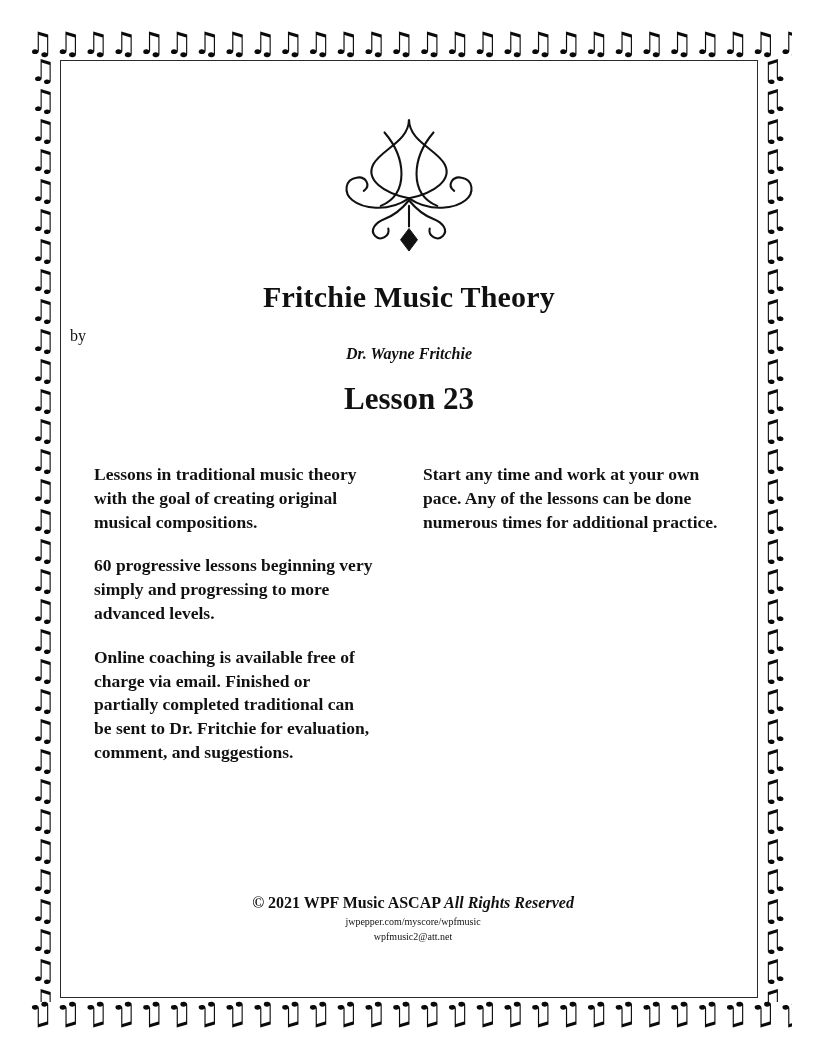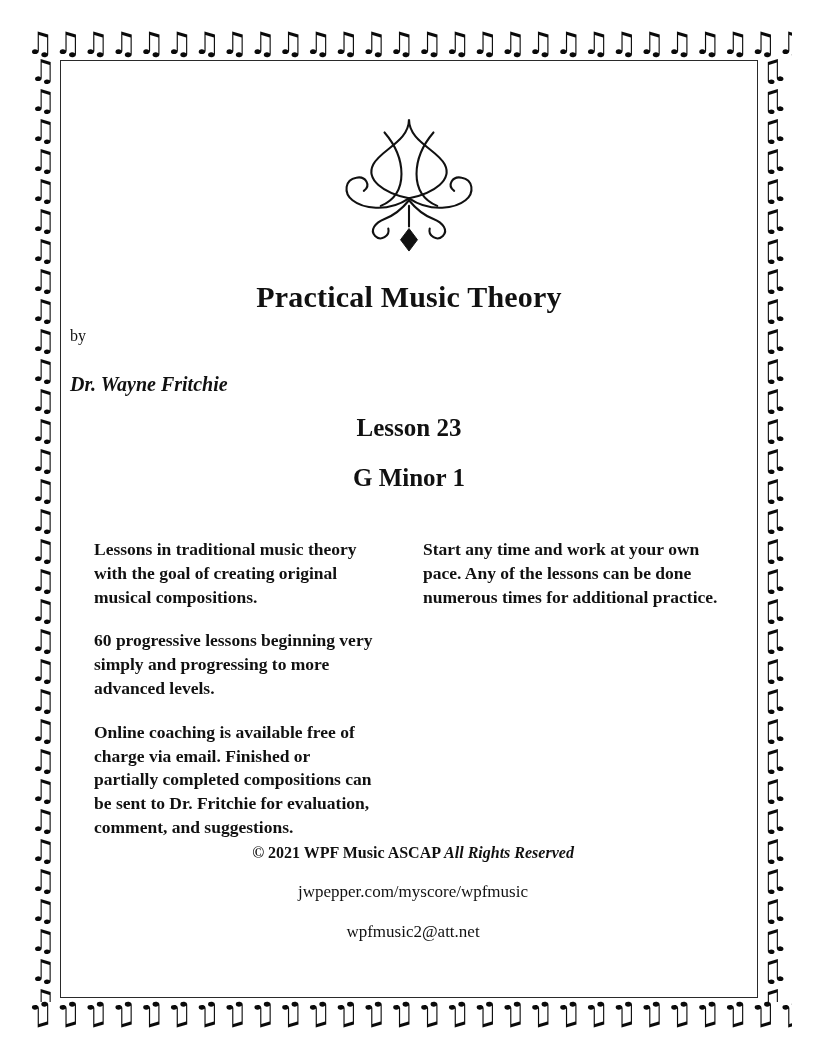--- a/index.html
+++ b/index.html
@@ -106,28 +106,29 @@
     font-weight: bold;
     letter-spacing: 0.2px;
     margin-top: 12px;
   }
   .by-line {
     text-align: left;
     font-size: 16px;
     margin-top: 13px;
   }
   .author {
-    font-size: 20px;
+    text-align: center;
+    font-size: 16px;
     font-weight: bold;
     font-style: italic;
-    margin-top: 28px;
+    margin-top: 0;
   }
   .lesson-number {
     text-align: center;
-    font-size: 25px;
+    font-size: 31px;
     font-weight: bold;
     margin-top: 18px;
   }
   .lesson-subject {
     text-align: center;
     font-size: 25px;
     font-weight: bold;
     margin-top: 22px;
   }
 
@@ -159,22 +160,22 @@
     text-align: center;
   }
   .copyright {
     font-size: 16px;
     font-weight: bold;
   }
   .copyright .rights {
     font-style: italic;
   }
   .footer-line {
-    font-size: 17px;
-    margin-top: 20px;
+    font-size: 10px;
+    margin-top: 4px;
   }
 </style>
 </head>
 <body>
 
 <div class="page">
 
   <div class="border-frame">
     <div class="note-strip strip-top">
         <span>♫</span>
@@ -316,31 +317,30 @@
         <path d="M126 26 C 114 40, 108 54, 108 70 C 108 86, 116 98, 130 104"></path>
         <path d="M100 96 C 76 112, 50 106, 40 98 C 30 90, 32 76, 44 74 C 54 72, 60 82, 52 88"></path>
         <path d="M100 96 C 124 112, 150 106, 160 98 C 170 90, 168 76, 156 74 C 146 72, 140 82, 148 88"></path>
         <path d="M100 98 C 92 108, 84 114, 74 118 C 64 122, 58 130, 64 136 C 70 142, 80 136, 78 128"></path>
         <path d="M100 98 C 108 108, 116 114, 126 118 C 136 122, 142 130, 136 136 C 130 142, 120 136, 122 128"></path>
         <path d="M100 104 L100 126"></path>
       </g>
       <path d="M100 128 L109 140 L100 152 L91 140 Z" fill="#111111" stroke="#111111" stroke-width="1"></path>
     </svg>
 
-    <div class="title">Practical Music Theory</div>
+    <div class="title">Fritchie Music Theory</div>
     <div class="by-line">by</div>
     <div class="author">Dr. Wayne Fritchie</div>
     <div class="lesson-number">Lesson 23</div>
-    <div class="lesson-subject">G Minor 1</div>
 
     <div class="columns">
       <div class="col col-left">
         <p class="para">Lessons in traditional music theory with the goal of creating original musical compositions.</p>
         <p class="para">60 progressive lessons beginning very simply and progressing to more advanced levels.</p>
-        <p class="para">Online coaching is available free of charge via email. Finished or partially completed compositions can be sent to Dr. Fritchie for evaluation, comment, and suggestions.</p>
+        <p class="para">Online coaching is available free of charge via email. Finished or partially completed traditional can be sent to Dr. Fritchie for evaluation, comment, and suggestions.</p>
       </div>
       <div class="col col-right">
         <p class="para">Start any time and work at your own pace. Any of the lessons can be done numerous times for additional practice.</p>
       </div>
     </div>
 
     <div class="footer">
       <div class="copyright">
         <span>© 2021  WPF Music  ASCAP</span>
         <span class="rights">All Rights Reserved</span>

